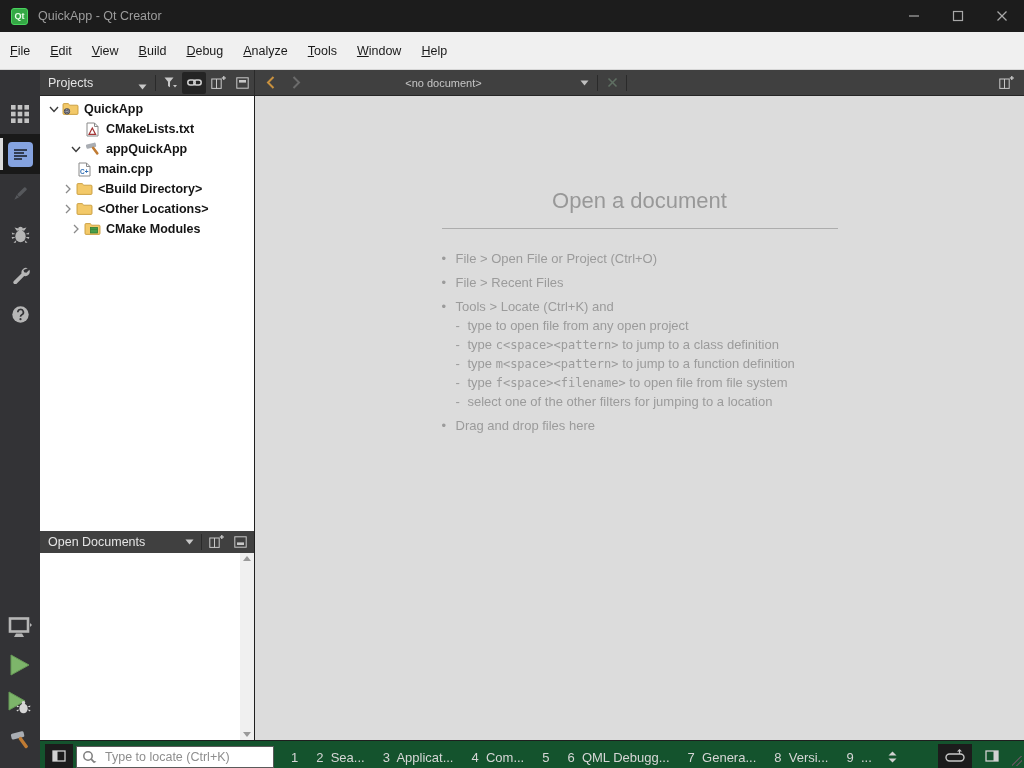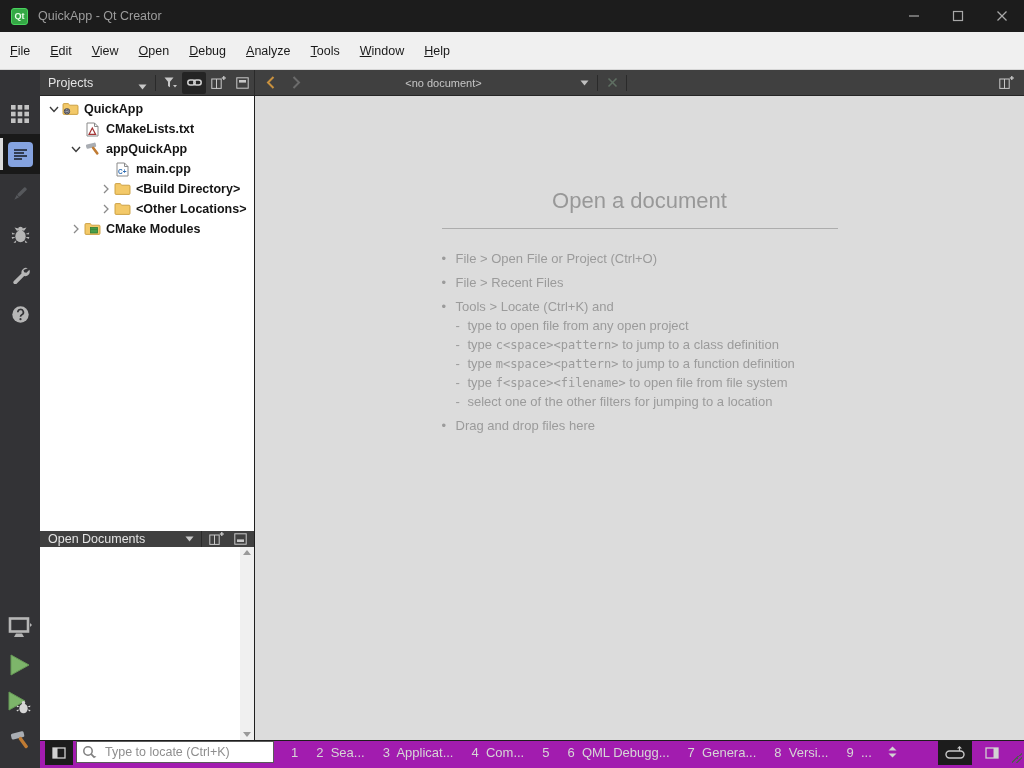--- a/index.html
+++ b/index.html
@@ -52,23 +52,23 @@
   .etb-right { margin-left:auto; margin-right:6px; }
 
   
   .middle { flex:1; display:flex; min-height:0; }
   .left-panels { width:215px; flex:none; display:flex; flex-direction:column; border-right:1px solid #1f1f1f; }
 
   .tree-panel { height:435px; background:#fff; overflow:hidden; padding-top:3px; }
   .tree-row { height:20px; display:flex; align-items:center; color:#141414; font-weight:600; font-size:12.5px; white-space:nowrap; }
   .tree-row .chev-slot { width:16px; flex:none; display:flex; align-items:center; justify-content:center; }
   .tree-row .t-icon { width:17px; height:15px; flex:none; margin-right:5px; display:flex; align-items:center; justify-content:center; }
-  .lvl0 { padding-left:6px; } .lvl1 { padding-left:28px; } .lvl2 { padding-left:58px;text-align:right; }
-
-  .odocs-header, .proj-like-header { height:16px; background:#404040; display:flex; align-items:center; flex:none; }
+  .lvl0 { padding-left:6px; } .lvl1 { padding-left:28px; } .lvl2 { padding-left:20px;text-align:right; }
+
+  .odocs-header, .proj-like-header { height:22px; background:#404040; display:flex; align-items:center; flex:none; }
   .odocs-header .hdr-label { color:#e4e4e4; font-size:12.5px; padding-left:8px; flex:1; }
   .odocs-body { flex:1; background:#fff; display:flex; }
   .odocs-list { flex:1; }
   .v-scrollbar { width:14px; background:#f0f0f0; display:flex; flex-direction:column; align-items:center; justify-content:space-between; padding:3px 0; }
   .sb-arrow { width:0; height:0; border-left:4px solid transparent; border-right:4px solid transparent; }
   .sb-up { border-bottom:5px solid #9a9a9a; }
   .sb-down { border-top:5px solid #9a9a9a; }
 
   
   .editor { flex:1; background:#dcdcdc; min-width:0; }
@@ -76,21 +76,21 @@
   .welcome-title { text-align:center; font-size:22px; color:#989898; margin-bottom:14px; }
   .welcome-hr { border:none; border-top:1px solid #adadad; margin-bottom:22px; }
   .w-bullet { position:relative; padding-left:14px; margin-bottom:9px; font-size:13px; }
   .w-bullet::before { content:"•"; position:absolute; left:0; color:#9b9b9b; }
   .w-sub { position:relative; padding-left:26px; margin-bottom:4px; font-size:13px; }
   .w-sub::before { content:"-"; position:absolute; left:14px; color:#9b9b9b; }
   .w-code { font-family:"DejaVu Sans Mono", monospace; font-size:12px; }
   .w-group { margin-bottom:9px; }
 
   
-  .statusbar { height:28px; background:#a21caf; border-top:1px solid #1e1e1e; display:flex; align-items:flex-start; flex:none; }
+  .statusbar { height:28px; background:#14532d; border-top:1px solid #1e1e1e; display:flex; align-items:flex-end; flex:none; }
   .sb-tile { width:28px; height:24px; background:#1c1c1c; display:flex; align-items:center; justify-content:center; margin-left:5px; flex:none; }
   .locator-wrap { position:relative; margin-left:3px; flex:none; }
   .locator-input { width:198px; height:22px; border:1px solid #5a5a5a; background:#fff; padding:0 4px 0 28px; font-size:12.5px; font-family:"Liberation Sans", sans-serif; color:#333; }
   .locator-input::placeholder { color:#8e8e8e; }
   .locator-icon { position:absolute; left:6px; top:4px; }
   .pane-btn { color:#d6d6d6; font-size:13px; padding:0 9px; white-space:pre; flex:none; background:none; border:none; font-family:"Liberation Sans", sans-serif; height:100%; }
   .panes { display:flex; align-items:center; margin-left:8px; min-width:0; overflow:hidden; flex:1; }
   .sb-right { margin-left:auto; display:flex; align-items:center; flex:none; }
   .grip { width:14px; height:24px; position:relative; margin-left:4px; }
   .grip::before { content:""; position:absolute; right:2px; bottom:2px; width:10px; height:10px;
@@ -121,21 +121,21 @@
           <line x1="1.5" y1="1.5" x2="10.5" y2="10.5"></line>
           <line x1="10.5" y1="1.5" x2="1.5" y2="10.5"></line>
         </svg>
     </div>
   </div>
 
   <div class="menubar">
     <span class="menu-item">File</span>
     <span class="menu-item">Edit</span>
     <span class="menu-item">View</span>
-    <span class="menu-item">Open</span>
+    <span class="menu-item">Build</span>
     <span class="menu-item">Debug</span>
     <span class="menu-item">Analyze</span>
     <span class="menu-item">Tools</span>
     <span class="menu-item">Window</span>
     <span class="menu-item">Help</span>
   </div>
 
   <div class="app-body">
 
     <div class="mode-sidebar">

